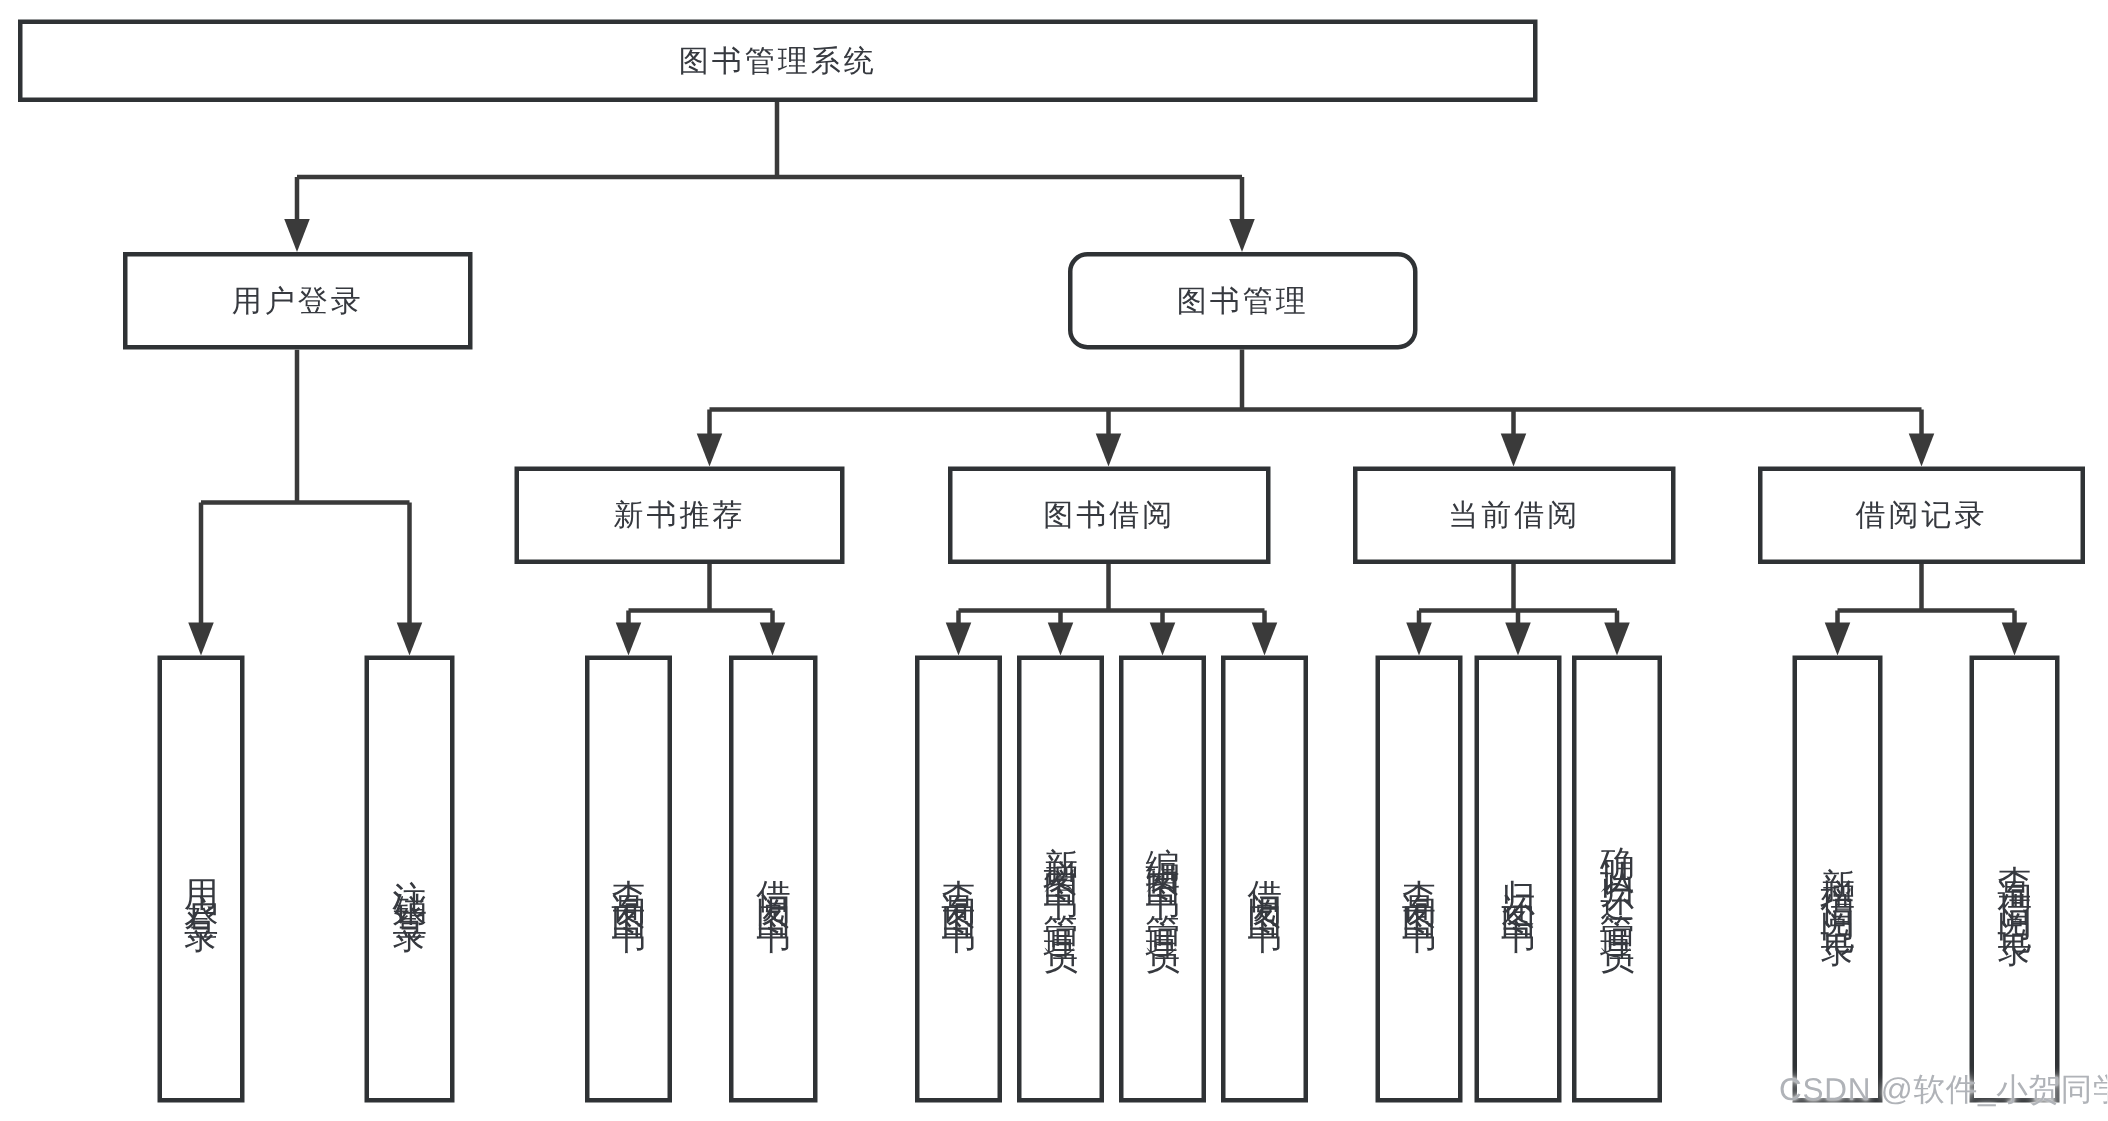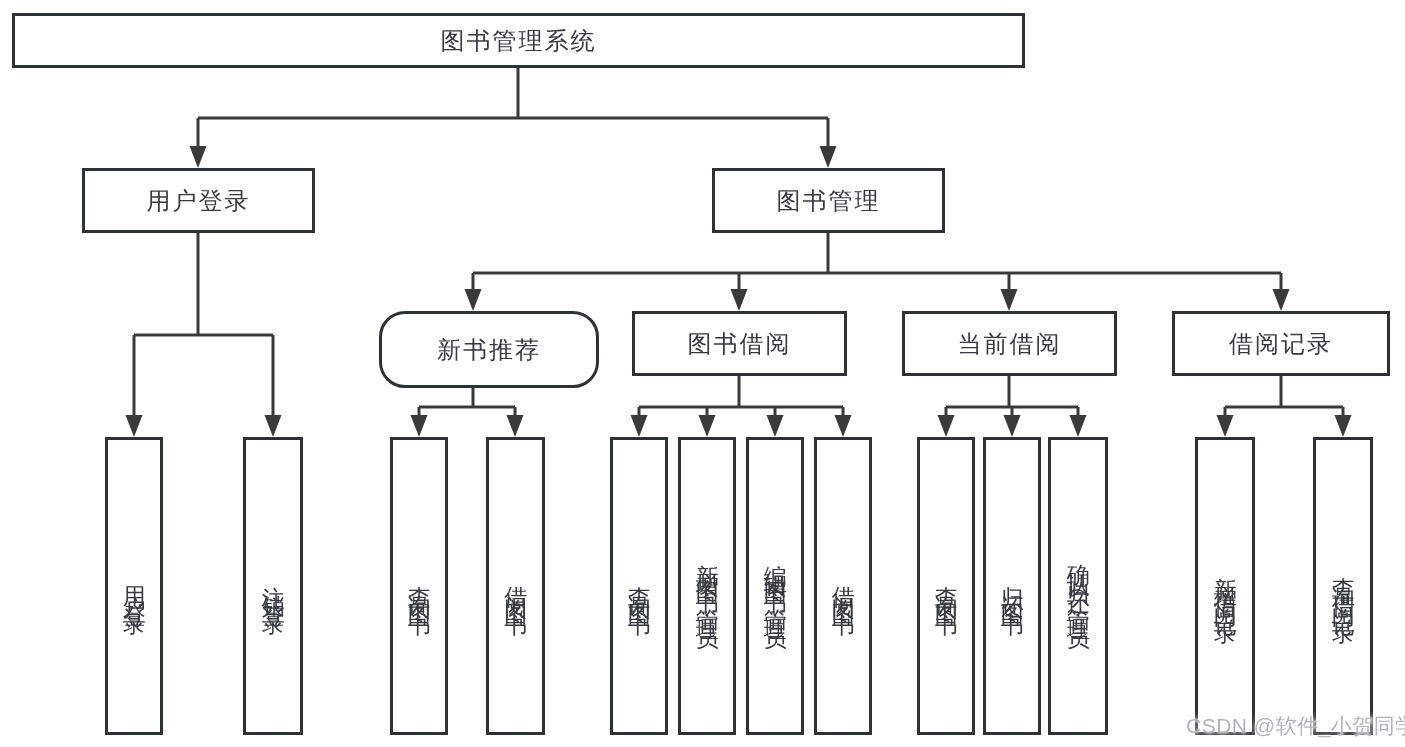--- a/index.html
+++ b/index.html
@@ -8,21 +8,21 @@
     position:relative; width:1405px; height:747px; background:#fff;
     font-family:"Liberation Sans", sans-serif; overflow:hidden;
   }
   svg.connectors { position:absolute; left:0; top:0; z-index:1; color:var(--line,#3a3a3a); }
   .node {
     position:absolute; z-index:2; background:#fff;
     border:3px solid var(--box-border,#2f3235);
     display:flex; align-items:center; justify-content:center;
     color:var(--text,#36393f);
   }
-  .h-node { font-size:24px; letter-spacing:2px; font-weight:400; }
+  .h-node { font-size:20px; letter-spacing:2px; font-weight:400; }
   .v-node .vtext {
     writing-mode:vertical-rl; text-orientation:mixed;
     font-size:23px; letter-spacing:9px; line-height:1.1;
   }
   .watermark {
     position:absolute; left:1186px; top:712px; z-index:5;
     font-size:21px; letter-spacing:0.5px; white-space:nowrap;
     color:var(--watermark,#b0b3b8);
     text-shadow:0 0 2px #fff, 0 0 5px #fff, 0 0 8px #fff;
   }
@@ -65,25 +65,25 @@
     </g>
   </svg>
 
   <div class="node h-node" style="left:12px; top:13px; width:1013px; height:55px;">
     <span>图书管理系统</span>
   </div>
 
   <div class="node h-node" style="left:82px; top:168px; width:233px; height:65px;">
     <span>用户登录</span>
   </div>
-  <div class="node h-node" style="left:712px; top:168px; width:233px; height:65px;">
+  <div class="node h-node" style="left:712px; top:168px; width:233px; height:65px;border-radius:13px;">
     <span>图书管理</span>
   </div>
 
-  <div class="node h-node" style="left:379px; top:311px; width:220px; height:77px;border-radius:26px;">
+  <div class="node h-node" style="left:343px; top:311px; width:220px; height:65px;">
     <span>新书推荐</span>
   </div>
   <div class="node h-node" style="left:902px; top:311px; width:215px; height:65px;">
     <span>当前借阅</span>
   </div>
   <div class="node h-node" style="left:632px; top:311px; width:215px; height:65px;">
     <span>图书借阅</span>
   </div>
   <div class="node h-node" style="left:1172px; top:311px; width:218px; height:65px;">
     <span>借阅记录</span>

